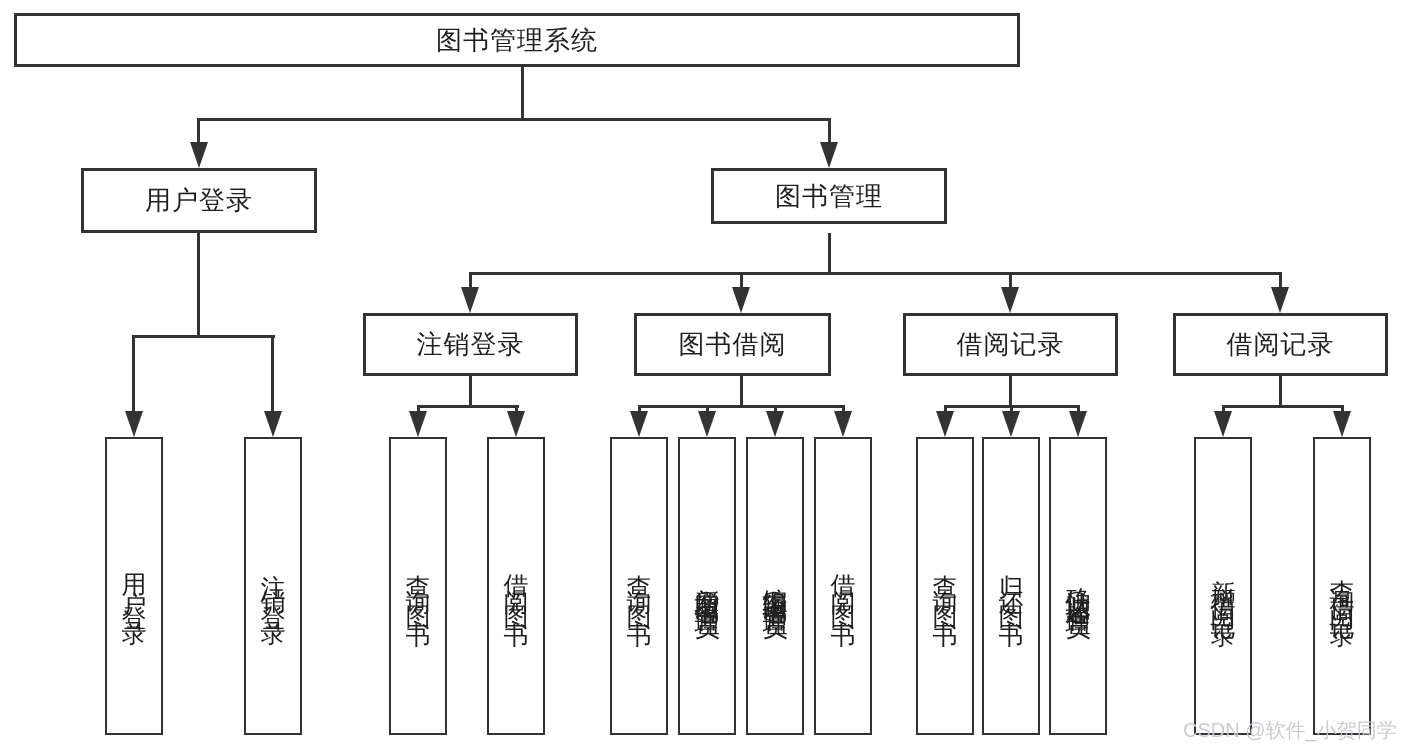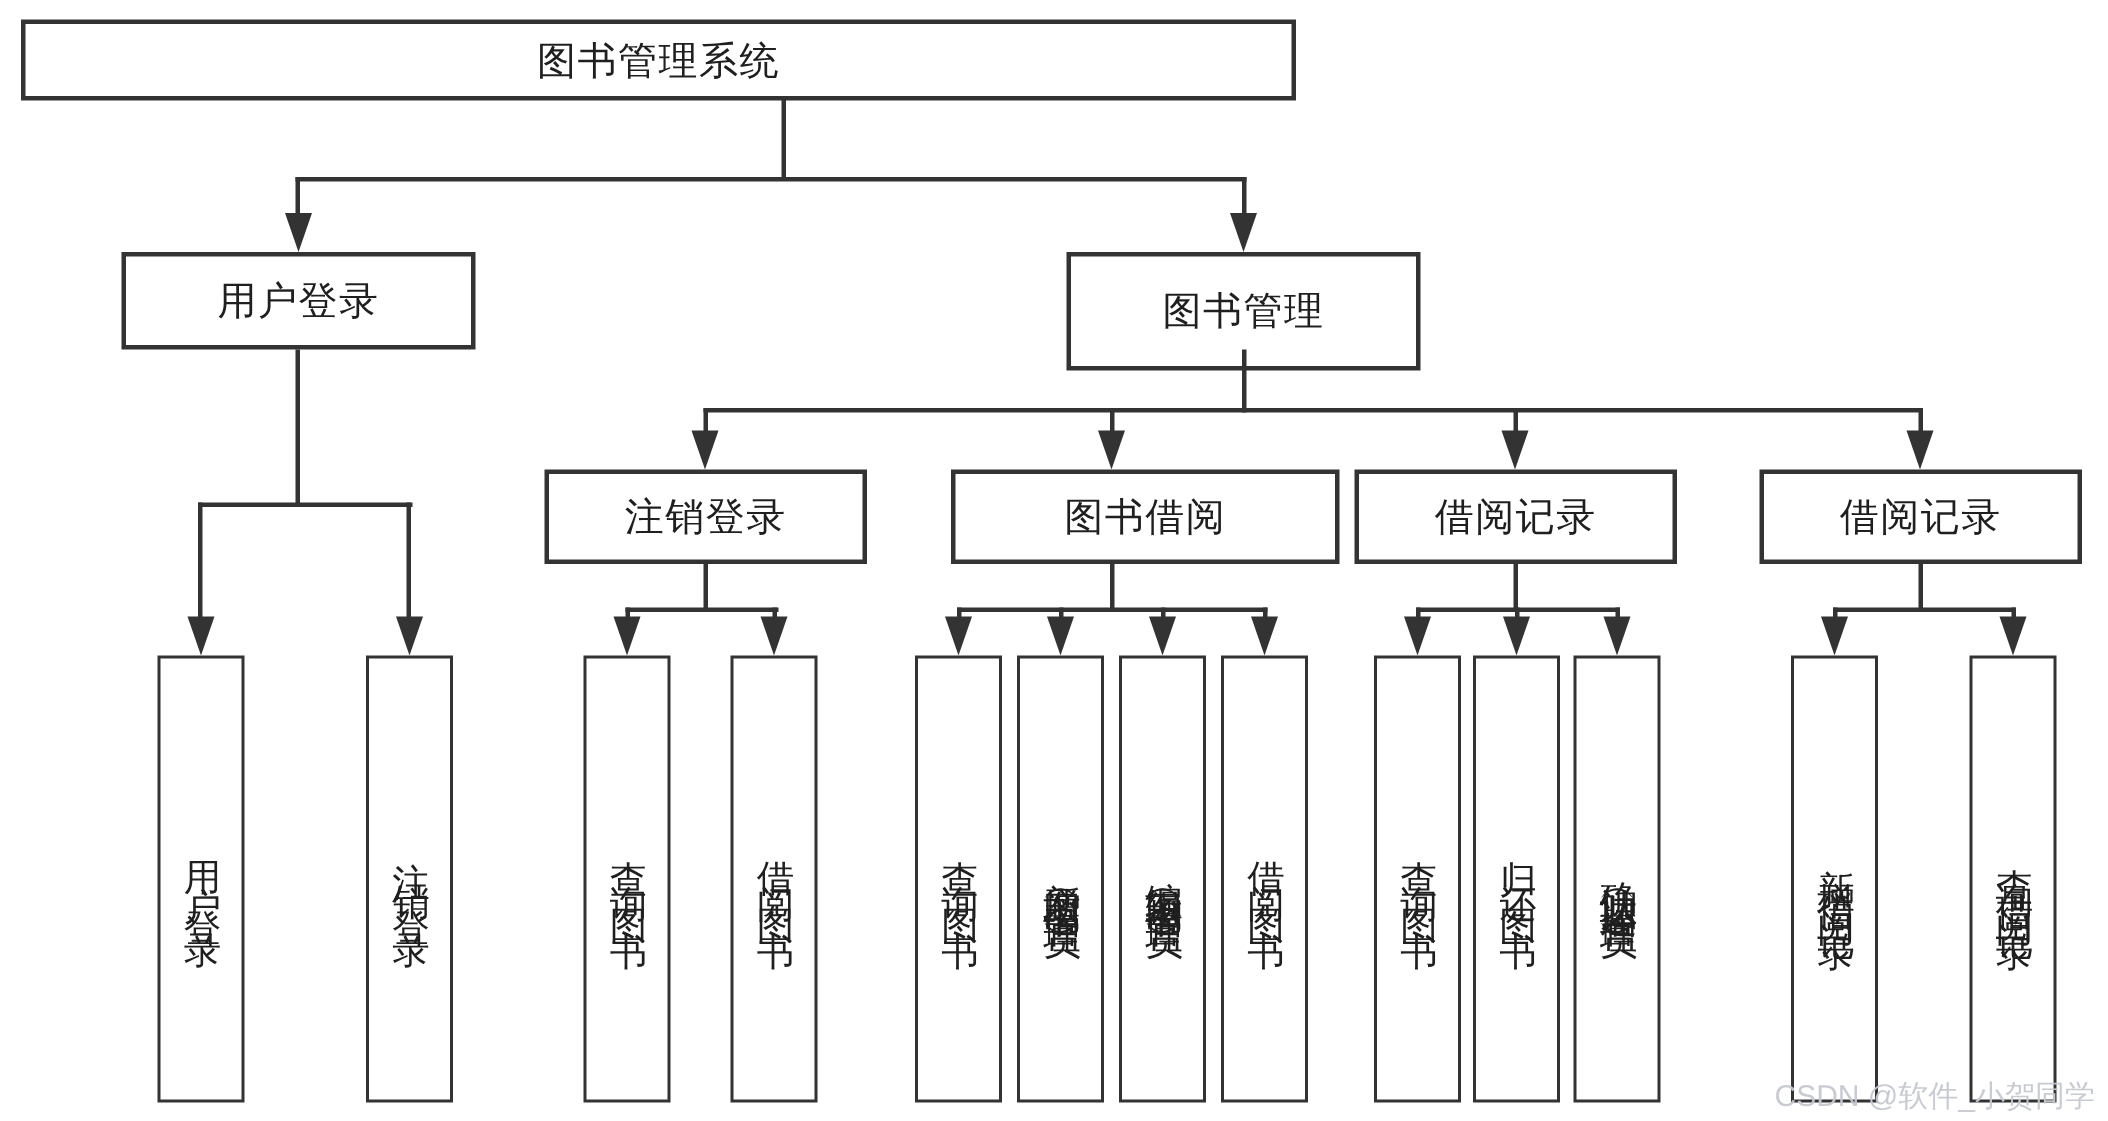--- a/index.html
+++ b/index.html
@@ -61,35 +61,35 @@
     opacity:.95;
     z-index:10;
     white-space:nowrap;
   }
 </style>
 </head>
 <body>
 
 <div id="canvas">
 
-  <div class="box" style="left:14px;top:13px;width:850px;height:54px;">
+  <div class="box" style="left:14px;top:13px;width:1006px;height:54px;">
     <span>图书管理系统</span>
   </div>
 
   <div class="vline" style="left:521px;top:65px;width:3px;height:55px;"></div>
   <div class="hline" style="left:197px;top:118px;width:634px;height:3px;"></div>
   <div class="vline" style="left:197px;top:118px;width:3px;height:30px;"></div>
   <div class="arrow" style="left:190px;top:142px;"></div>
   <div class="vline" style="left:828px;top:118px;width:3px;height:30px;"></div>
   <div class="arrow" style="left:820px;top:142px;"></div>
 
   <div class="box" style="left:81px;top:168px;width:236px;height:65px;">
     <span>用户登录</span>
   </div>
-  <div class="box" style="left:711px;top:168px;width:236px;height:79px;text-align:center;">
+  <div class="box" style="left:711px;top:168px;width:236px;height:56px;text-align:center;">
     <span>图书管理</span>
   </div>
 
   <div class="vline" style="left:197px;top:233px;width:3px;height:105px;"></div>
   <div class="hline" style="left:132px;top:335px;width:143px;height:3px;"></div>
   <div class="vline" style="left:132px;top:335px;width:3px;height:80px;"></div>
   <div class="arrow" style="left:125px;top:411px;"></div>
   <div class="vline" style="left:271px;top:335px;width:3px;height:80px;"></div>
   <div class="arrow" style="left:264px;top:411px;"></div>
 
@@ -100,21 +100,21 @@
   <div class="vline" style="left:740px;top:272px;width:3px;height:20px;"></div>
   <div class="arrow" style="left:732px;top:287px;"></div>
   <div class="vline" style="left:1009px;top:272px;width:3px;height:20px;"></div>
   <div class="arrow" style="left:1001px;top:287px;"></div>
   <div class="vline" style="left:1279px;top:272px;width:3px;height:20px;"></div>
   <div class="arrow" style="left:1271px;top:287px;"></div>
 
   <div class="box" style="left:363px;top:313px;width:215px;height:63px;">
     <span>注销登录</span>
   </div>
-  <div class="box" style="left:634px;top:313px;width:259px;height:63px;">
+  <div class="box" style="left:634px;top:313px;width:197px;height:63px;">
     <span>图书借阅</span>
   </div>
   <div class="box" style="left:903px;top:313px;width:215px;height:63px;">
     <span>借阅记录</span>
   </div>
   <div class="box" style="left:1173px;top:313px;width:215px;height:63px;">
     <span>借阅记录</span>
   </div>
 
   <div class="vline" style="left:469px;top:376px;width:3px;height:32px;"></div>

